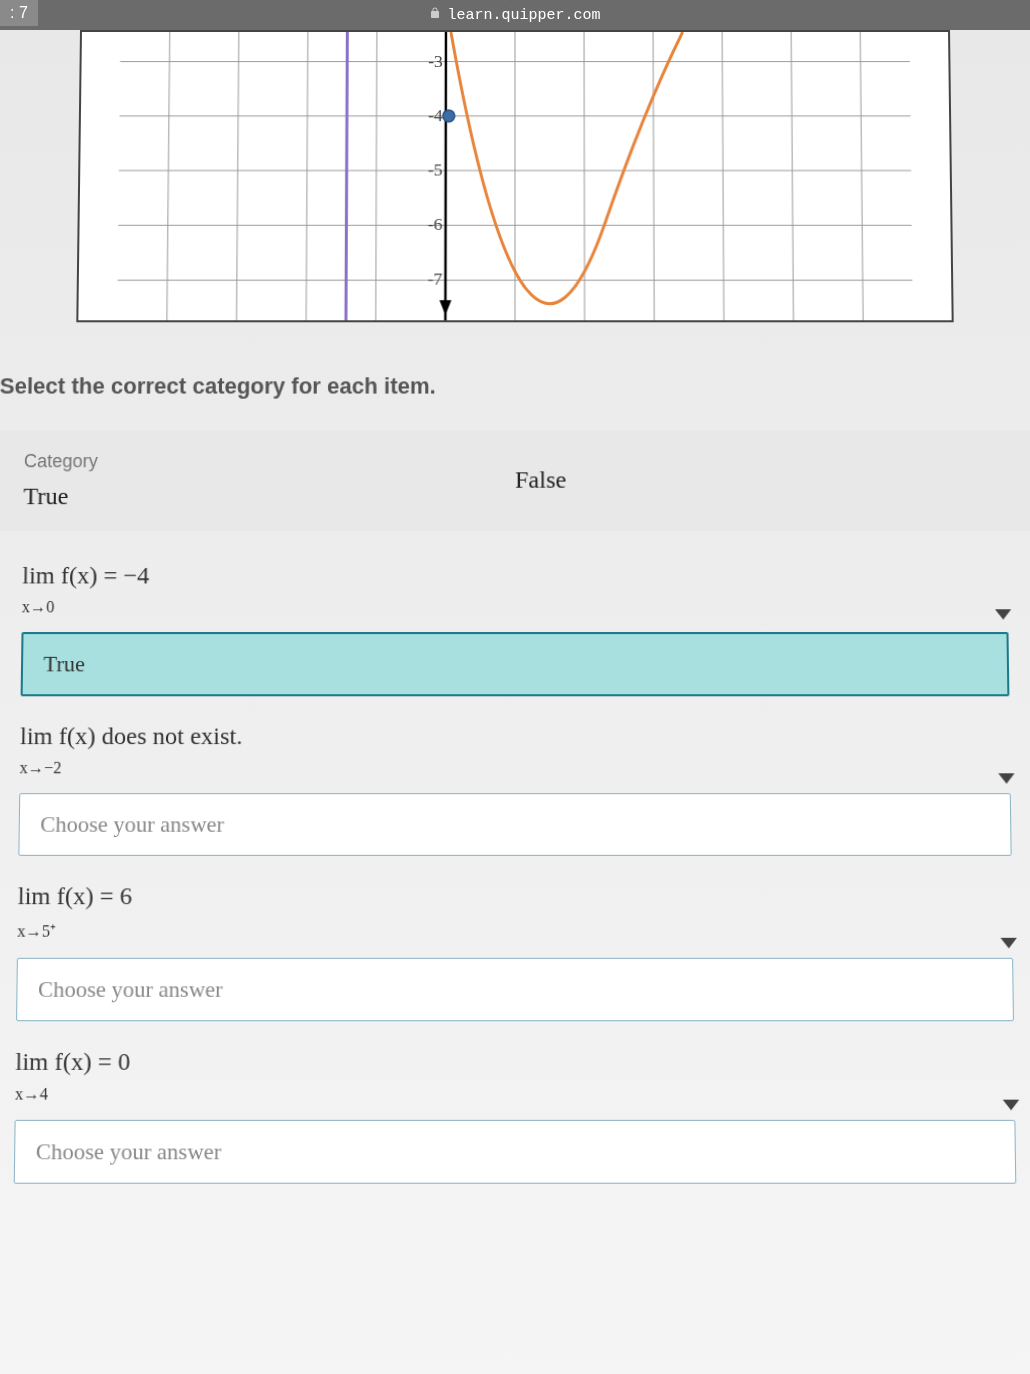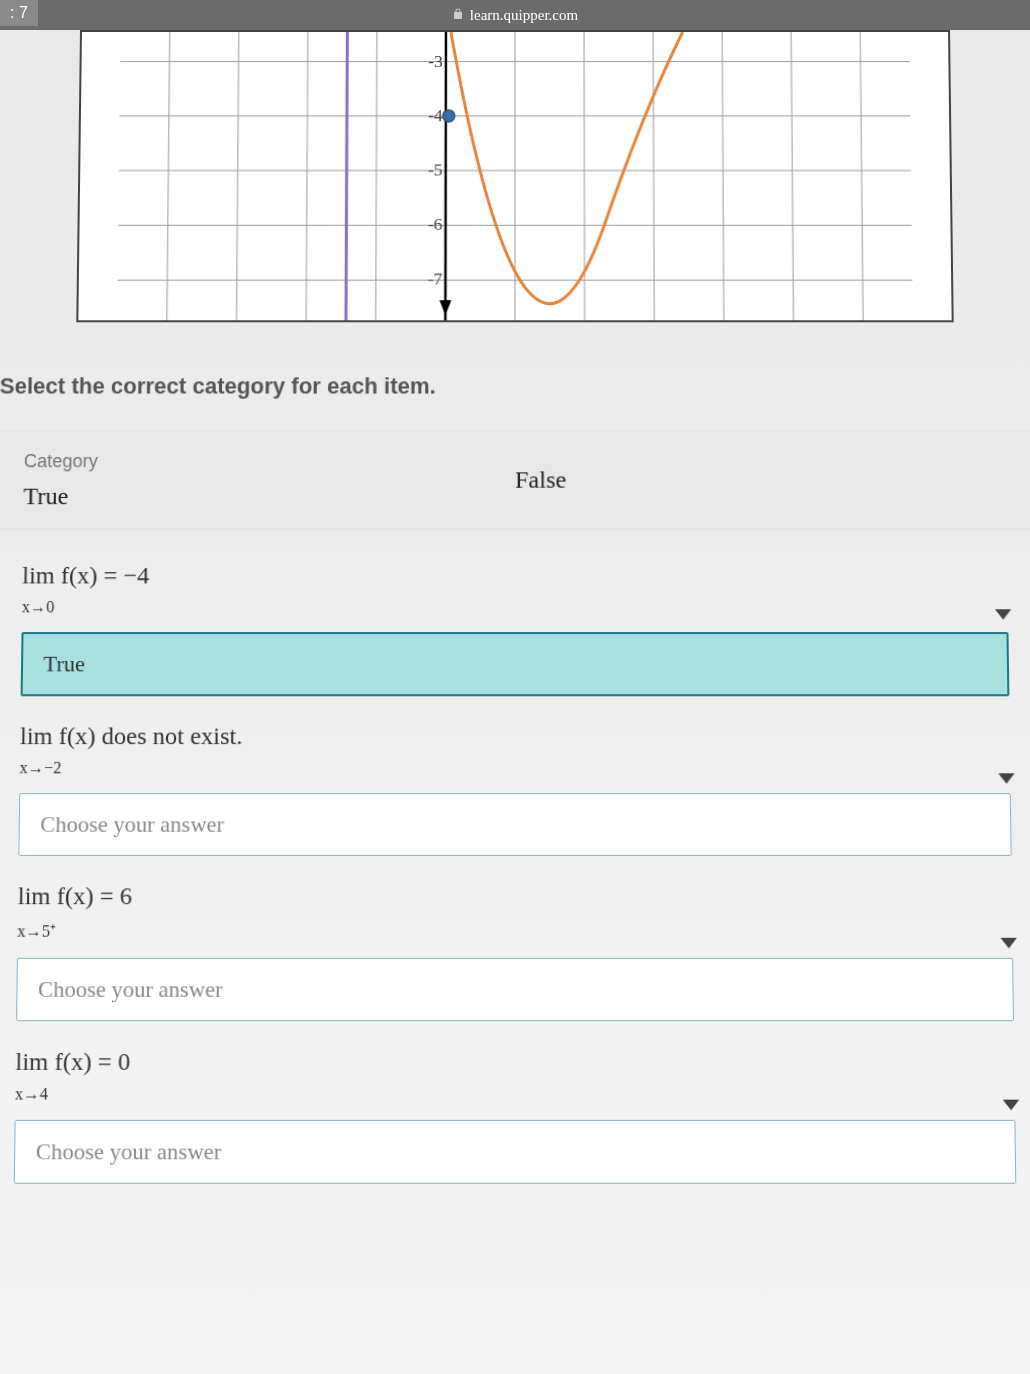--- a/index.html
+++ b/index.html
@@ -28,21 +28,21 @@
       padding: 4px 10px;
       font-size: 16px;
       font-family: -apple-system, sans-serif;
     }
     .url-area {
       display: flex;
       align-items: center;
       gap: 6px;
       color: #fff;
       font-size: 15px;
-      font-family: Liberation Serif, serif;
+      font-family: Liberation Mono, monospace;
     }
     .dots {
       position: absolute;
       top: -10px;
       left: 50%;
       transform: translateX(-50%);
       color: #999;
       font-size: 12px;
       letter-spacing: 2px;
     }

